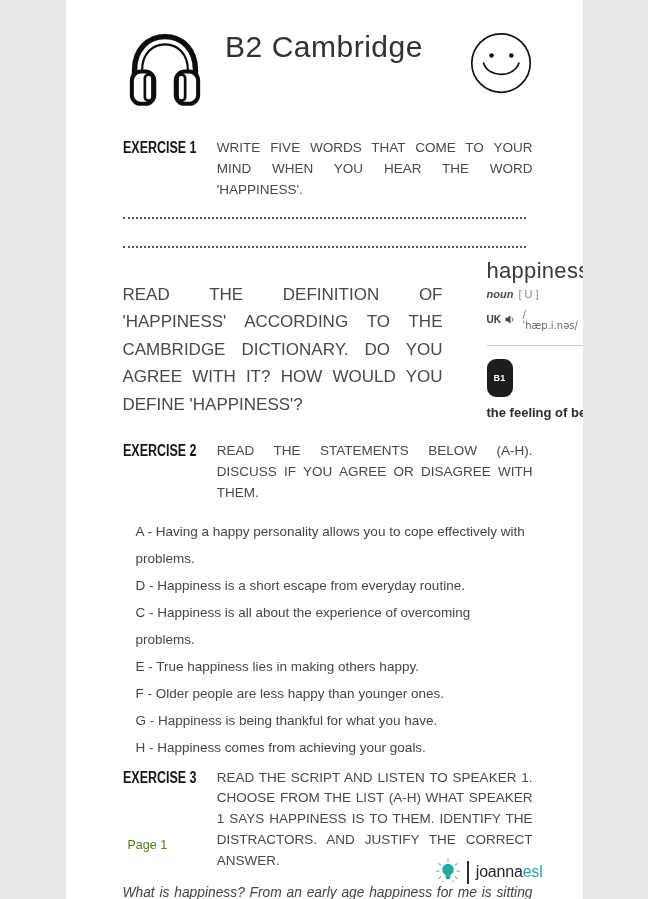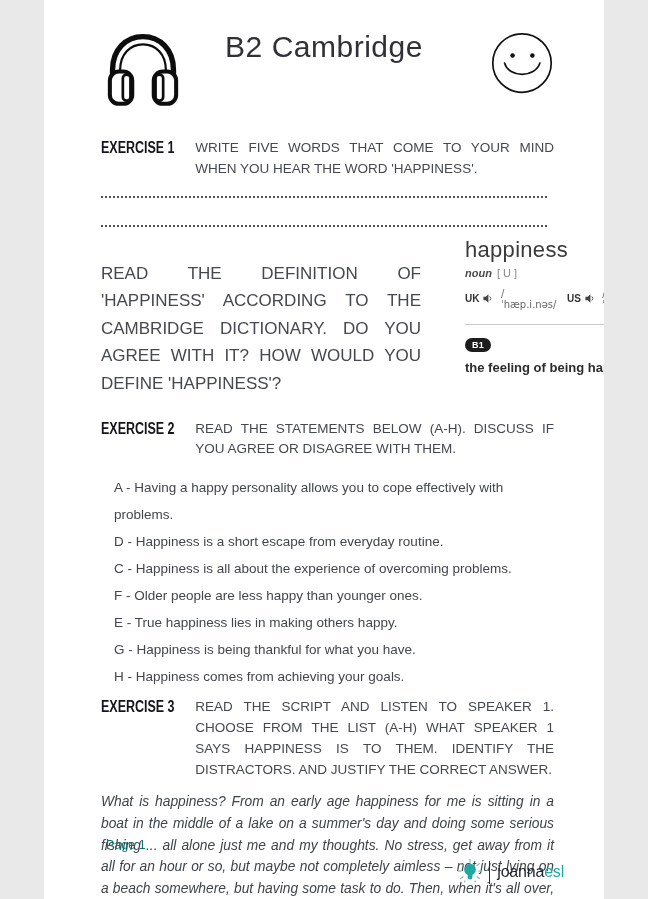--- a/index.html
+++ b/index.html
@@ -1,18 +1,18 @@
 <!DOCTYPE html>
 <html><head>
 <meta charset="utf-8">
 <style>
   html,body{margin:0;padding:0;background:#e9e9e9;}
   .page{
     position:relative;
-    width:560px;height:899px;
+    width:517px;height:899px;
     margin:0 auto;
     background:#ffffff;
     font-family:"Liberation Sans",sans-serif;
     color:#3f4449;
     overflow:hidden;
   }
   
   .header{position:relative;height:112px;}
   .headphones{position:absolute;left:56px;top:28px;width:86px;height:80px;}
   .smiley{position:absolute;right:49px;top:31px;width:66px;height:66px;}
@@ -47,35 +47,35 @@
   .dict-pos .pos{font-style:italic;font-weight:700;}
   .dict-pos .count{color:#8a8a8a;margin-left:2px;}
   .dict-pron{margin-top:9px;font-size:10px;color:#555;display:flex;align-items:center;gap:4px;}
   .dict-pron .lang{font-weight:700;color:#333;}
   .dict-pron .ipa{font-family:"DejaVu Sans",sans-serif;color:#666;margin-right:6px;}
   .spk-icon{width:11px;height:11px;margin-right:3px;}
   .dict-divider{border-top:1px solid #c9c9c9;margin-top:14px;}
   .level-badge{
     display:inline-block;margin-top:13px;
     background:#1d1d1d;color:#fff;font-size:9px;font-weight:700;
-    padding:2px 7px;border-radius:9px;letter-spacing:.3px;
+    padding:14px 7px;border-radius:9px;letter-spacing:.3px;
   }
   .dict-def{margin-top:8px;font-size:13px;font-weight:700;color:#2c2c2c;}
   
   .ex2{margin-top:21px;}
   .statements{margin-top:14px;margin-left:13px;}
   .statement{font-size:13.5px;color:#42464c;line-height:27px;}
   
   .ex3{margin-top:7px;}
   .script{
     margin-top:10px;font-style:italic;font-size:13.8px;line-height:1.58;
     color:#3f4449;text-align:justify;
   }
   
-  .page-num{position:absolute;left:62px;top:838px;font-size:12.5px;color:#0f766e;}
+  .page-num{position:absolute;left:62px;top:838px;font-size:12.5px;color:#4d7c0f;}
   .brand{position:absolute;right:40px;top:856px;display:flex;align-items:center;height:32px;}
   .bulb-icon{width:30px;height:30px;}
   .brand-divider{width:1.5px;height:23px;background:#2b2b2b;margin:0 7px 0 4px;}
   .brand-text{font-size:16px;font-weight:400;letter-spacing:-.2px;}
   .brand-text .dark{color:#1d2430;}
   .brand-text .accent{color:#1fa9a2;}
 </style>
 </head>
 <body>
 
@@ -144,22 +144,22 @@
 
     <div class="ex-row ex2">
       <div class="ex-label">EXERCISE 2</div>
       <div class="ex-text">READ THE STATEMENTS BELOW (A-H). DISCUSS IF YOU AGREE OR DISAGREE WITH THEM.</div>
     </div>
 
     <div class="statements">
       <div class="statement">A - Having a happy personality allows you to cope effectively with problems.</div>
       <div class="statement">D - Happiness is a short escape from everyday routine.</div>
       <div class="statement">C - Happiness is all about the experience of overcoming problems.</div>
+      <div class="statement">E - True happiness lies in making others happy.</div>
       <div class="statement">F - Older people are less happy than younger ones.</div>
-      <div class="statement">E - True happiness lies in making others happy.</div>
       <div class="statement">G - Happiness is being thankful for what you have.</div>
       <div class="statement">H - Happiness comes from achieving your goals.</div>
     </div>
 
     <div class="ex-row ex3">
       <div class="ex-label">EXERCISE 3</div>
       <div class="ex-text">READ THE SCRIPT AND LISTEN TO SPEAKER 1. CHOOSE FROM THE LIST (A-H) WHAT SPEAKER 1 SAYS HAPPINESS IS TO THEM. IDENTIFY THE DISTRACTORS. AND JUSTIFY THE CORRECT ANSWER.</div>
     </div>
 
     <div class="script">What is happiness? From an early age happiness for me is sitting in a boat in the middle of a lake on a summer's day and doing some serious fishing ... all alone just me and my thoughts. No stress, get away from it all for an hour or so, but maybe not completely aimless – not just lying on a beach somewhere, but having some task to do. Then, when it's all over, it's back to normal life and problems and hassle, and having to fight to get what you want. But that brief moment of happiness helps me to reflect and make sense of my life.</div>

